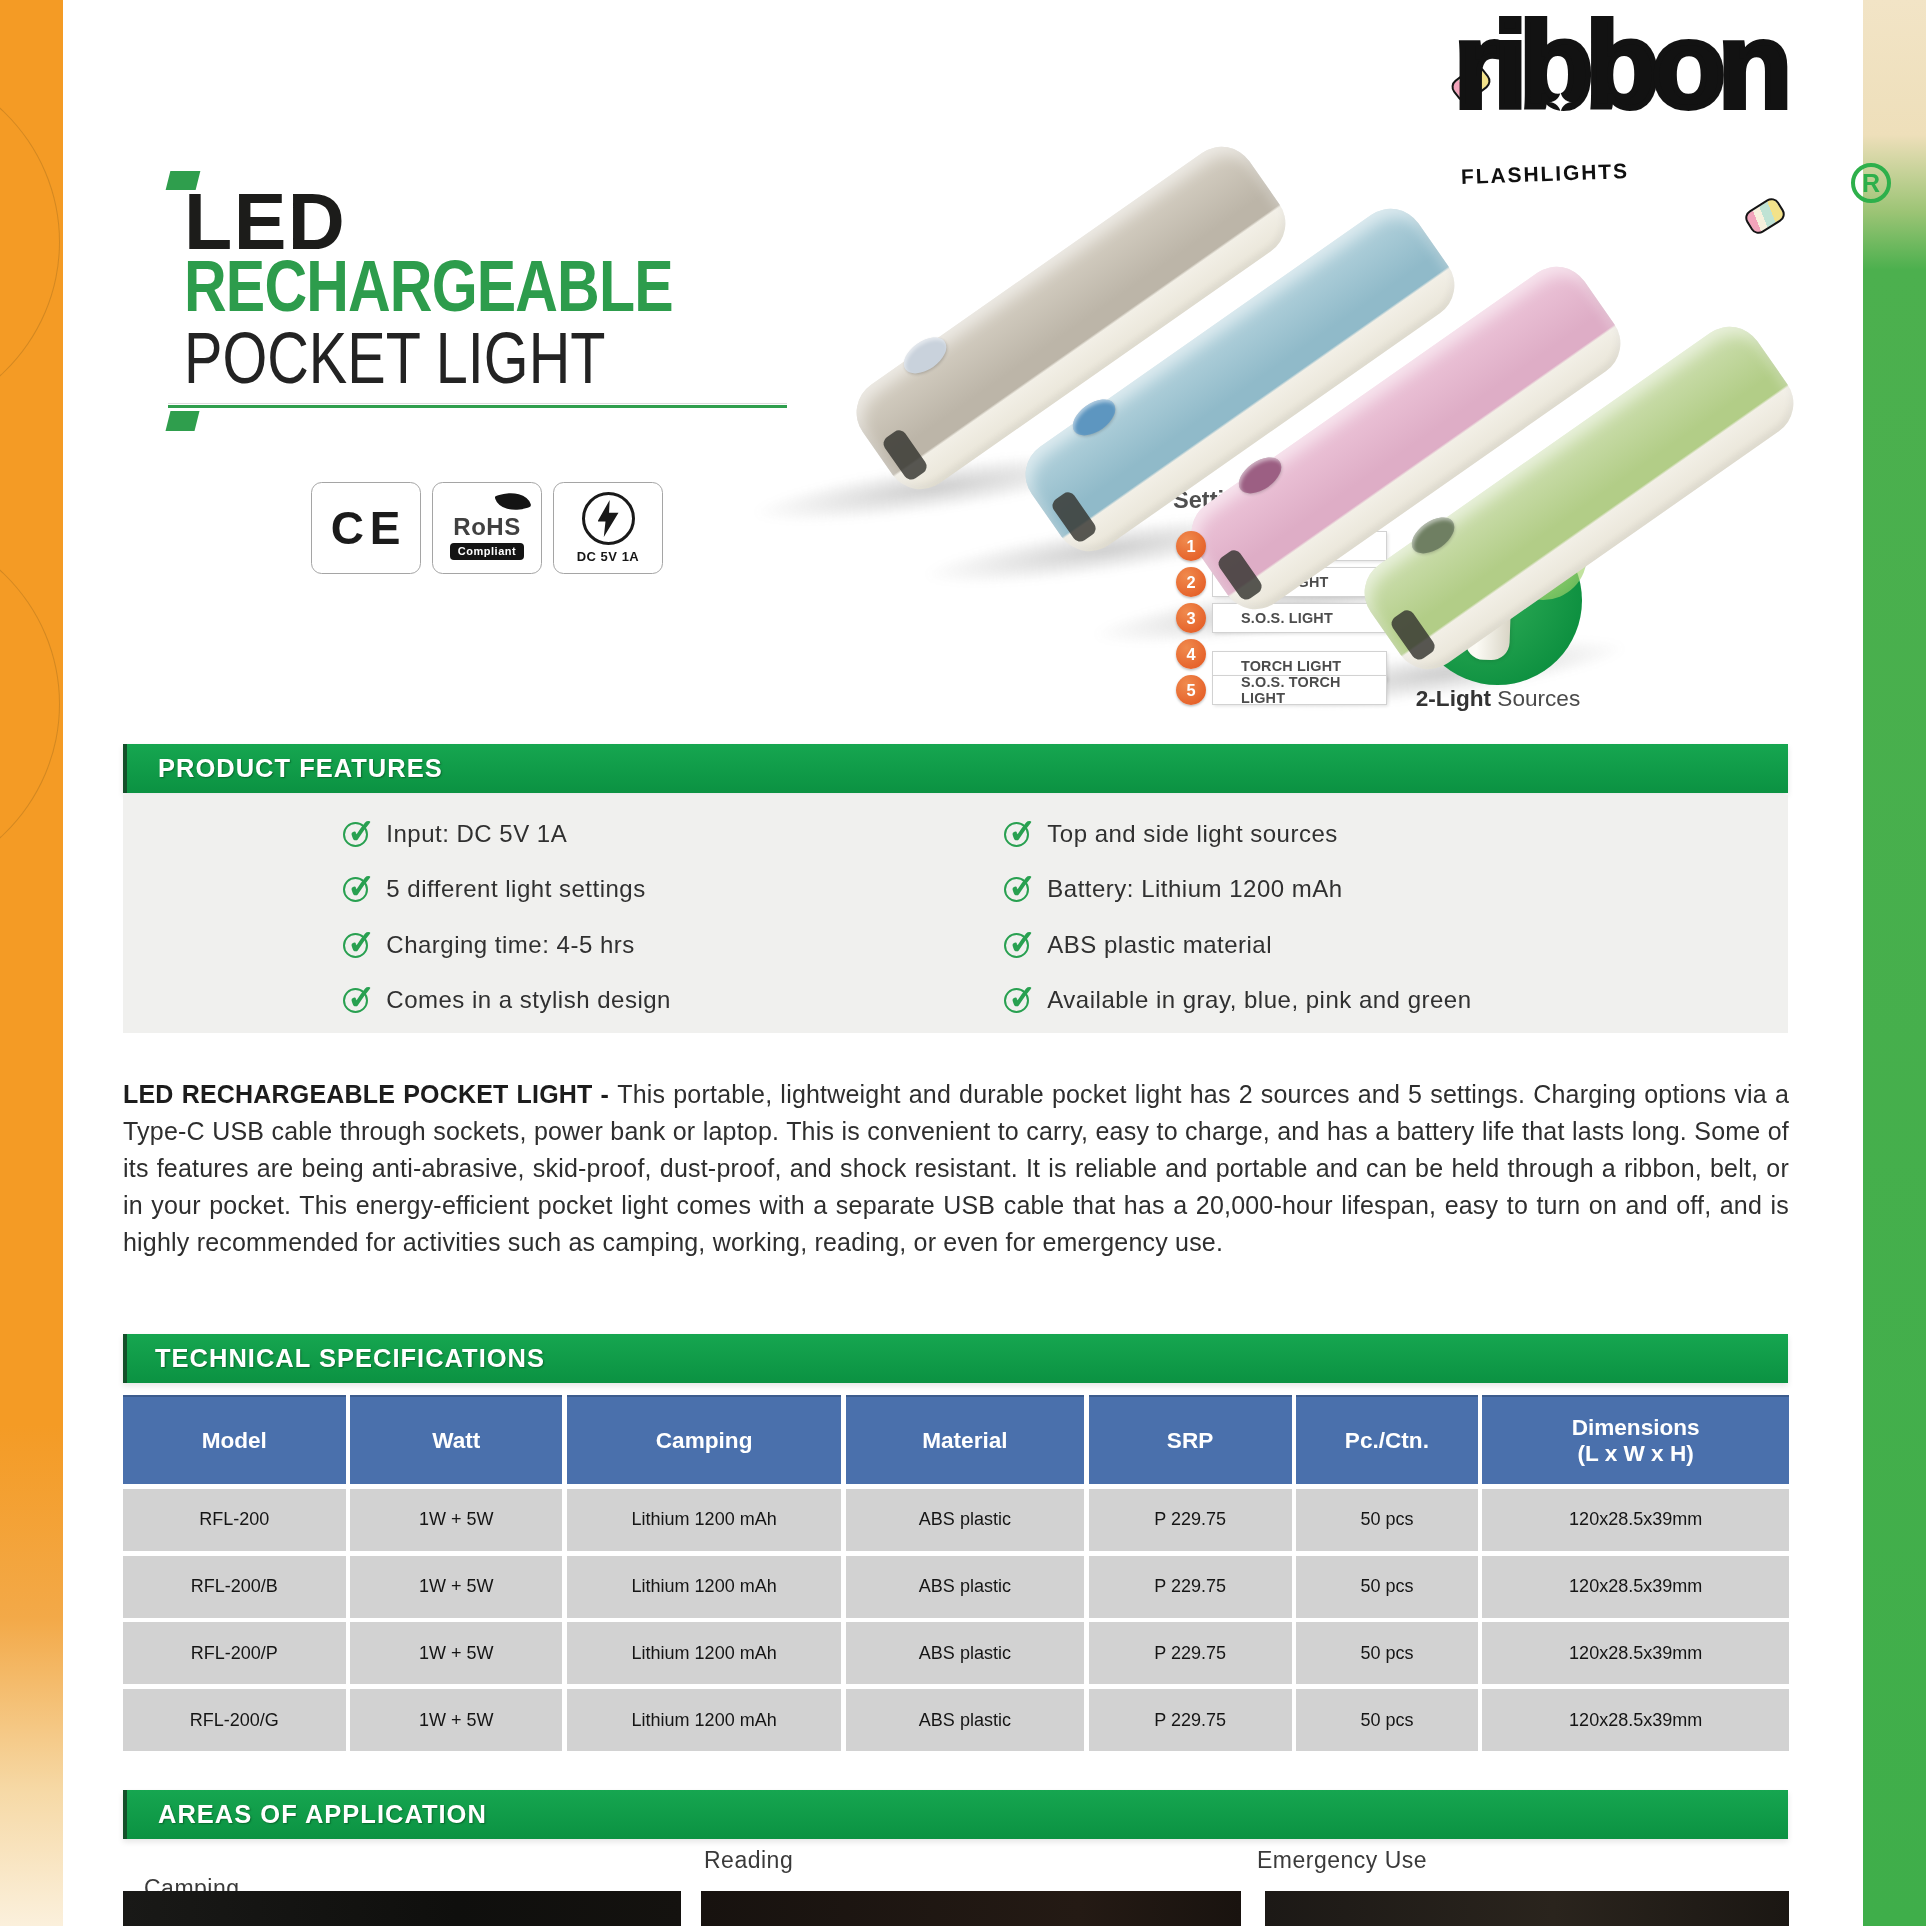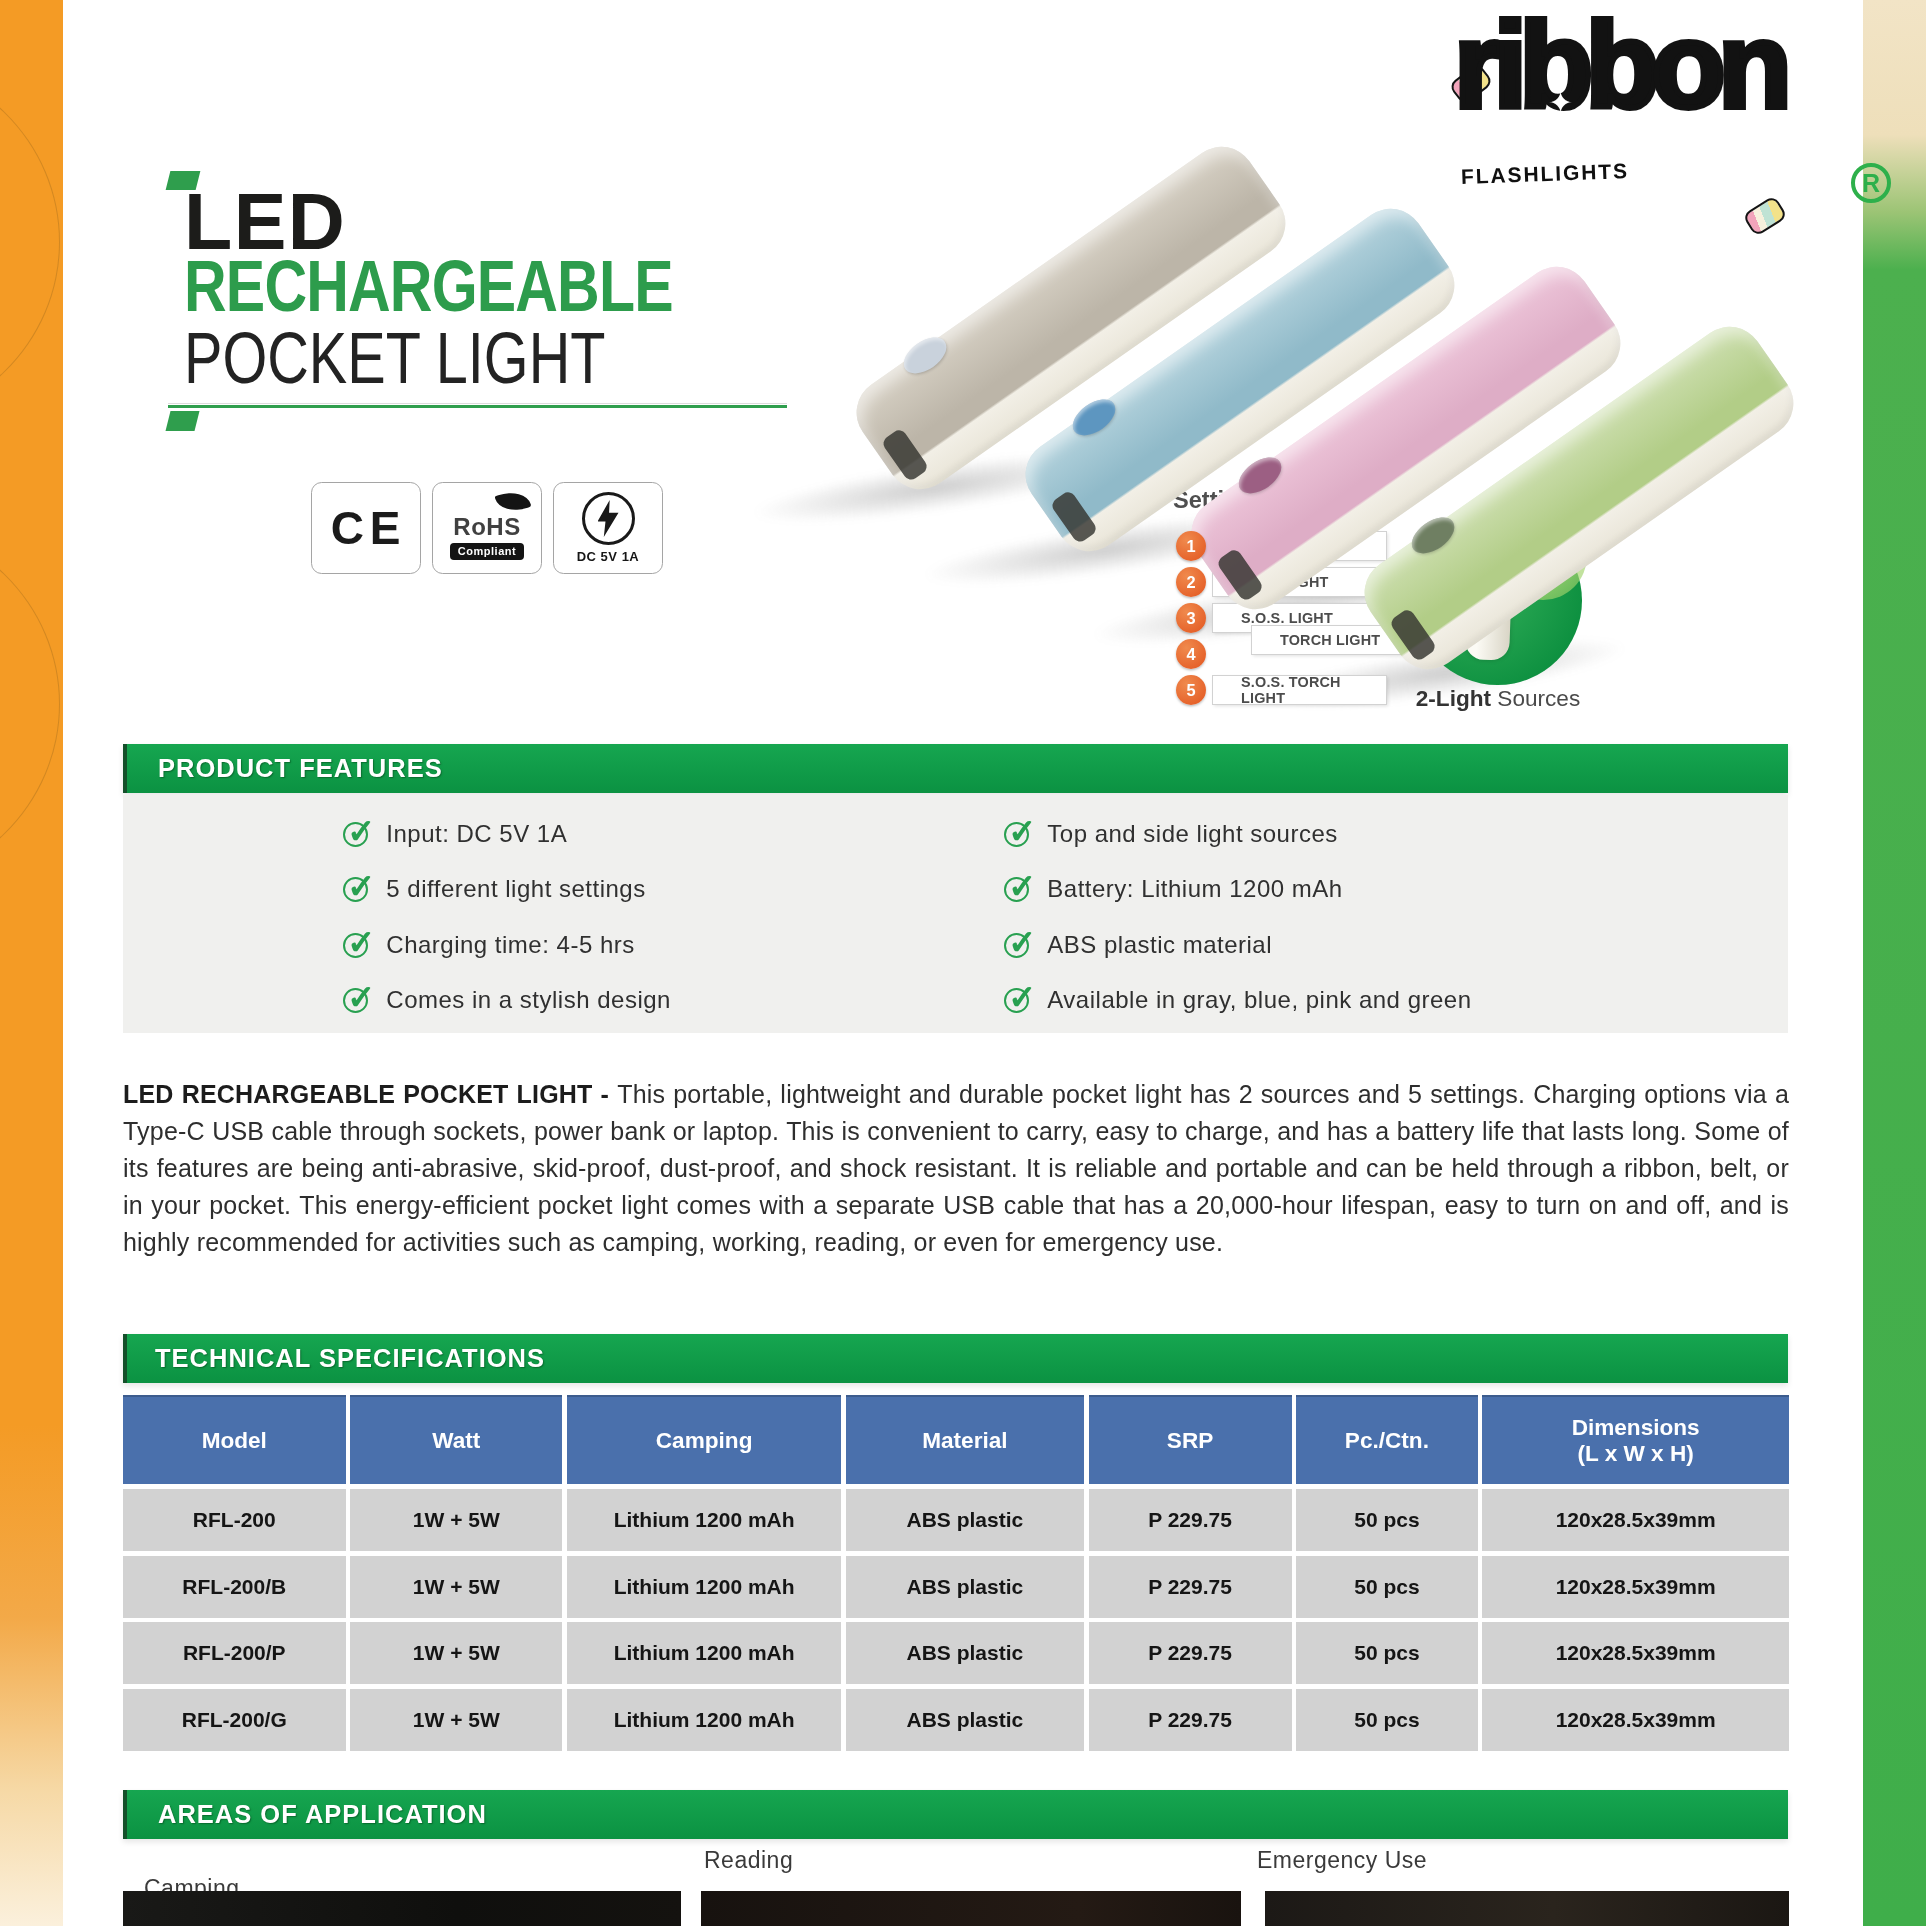--- a/index.html
+++ b/index.html
@@ -117,21 +117,21 @@
   .desc{position:absolute;left:123px;top:1051px;width:1666px;font-size:25px;line-height:37px;
     text-align:justify;color:#2e2e2e;letter-spacing:0.2px;}
   .desc b{color:#1c1c1c;}
 
   
   .spec-table{position:absolute;left:123px;top:1395px;width:1666px;display:grid;
     grid-template-columns:463fr 441fr 570fr 495fr 422fr 377fr 638fr;column-gap:4.8px;row-gap:4.8px;}
   .th{background:#4a70ac;border-top:2.9px solid #3c5c8e;color:#ffffff;height:89px;box-sizing:border-box;
     display:flex;align-items:center;justify-content:center;font-size:22.6px;font-weight:bold;text-align:center;white-space:pre-line;}
   .td{background:#d2d2d2;height:62px;display:flex;align-items:center;justify-content:center;
-    font-size:21px;font-weight:bold;color:#151515;text-align:center;}
+    font-size:18px;font-weight:normal;color:#151515;text-align:center;}
 
   
   .area-label{position:absolute;top:1847px;font-size:23px;color:#3a3a3a;letter-spacing:0.5px;}
   .al1{left:144px;margin-top:28px;} .al2{left:704px;} .al3{left:1257px;text-align:right;}
   .area-img{position:absolute;top:1891px;height:35px;}
   .ai1{left:123px;width:558px;background:linear-gradient(90deg,#191917,#0f0f0d 60%,#14120f);}
   .ai2{left:701px;width:540px;background:linear-gradient(90deg,#17120f,#241a14 70%,#19130f);}
   .ai3{left:1265px;width:524px;background:linear-gradient(90deg,#1c1916,#2a241d 55%,#1b1713);}
 </style>
 </head>
@@ -209,21 +209,21 @@
   <div class="set-box" style="top:567px;">
       <span>SOFT LIGHT</span>
     </div>
 
   <div class="set-num" style="top:603px;">3</div>
   <div class="set-box" style="top:603px;">
       <span>S.O.S. LIGHT</span>
     </div>
 
   <div class="set-num" style="top:639px;">4</div>
-  <div class="set-box" style="top:625px;margin-left:39px;">
+  <div class="set-box" style="top:651px;">
       <span>TORCH LIGHT</span>
     </div>
 
   <div class="set-num" style="top:675px;">5</div>
   <div class="set-box" style="top:675px;">
       <span>S.O.S. TORCH LIGHT</span>
     </div>
 
   <div class="src-icon">
     <span class="hl"></span>

